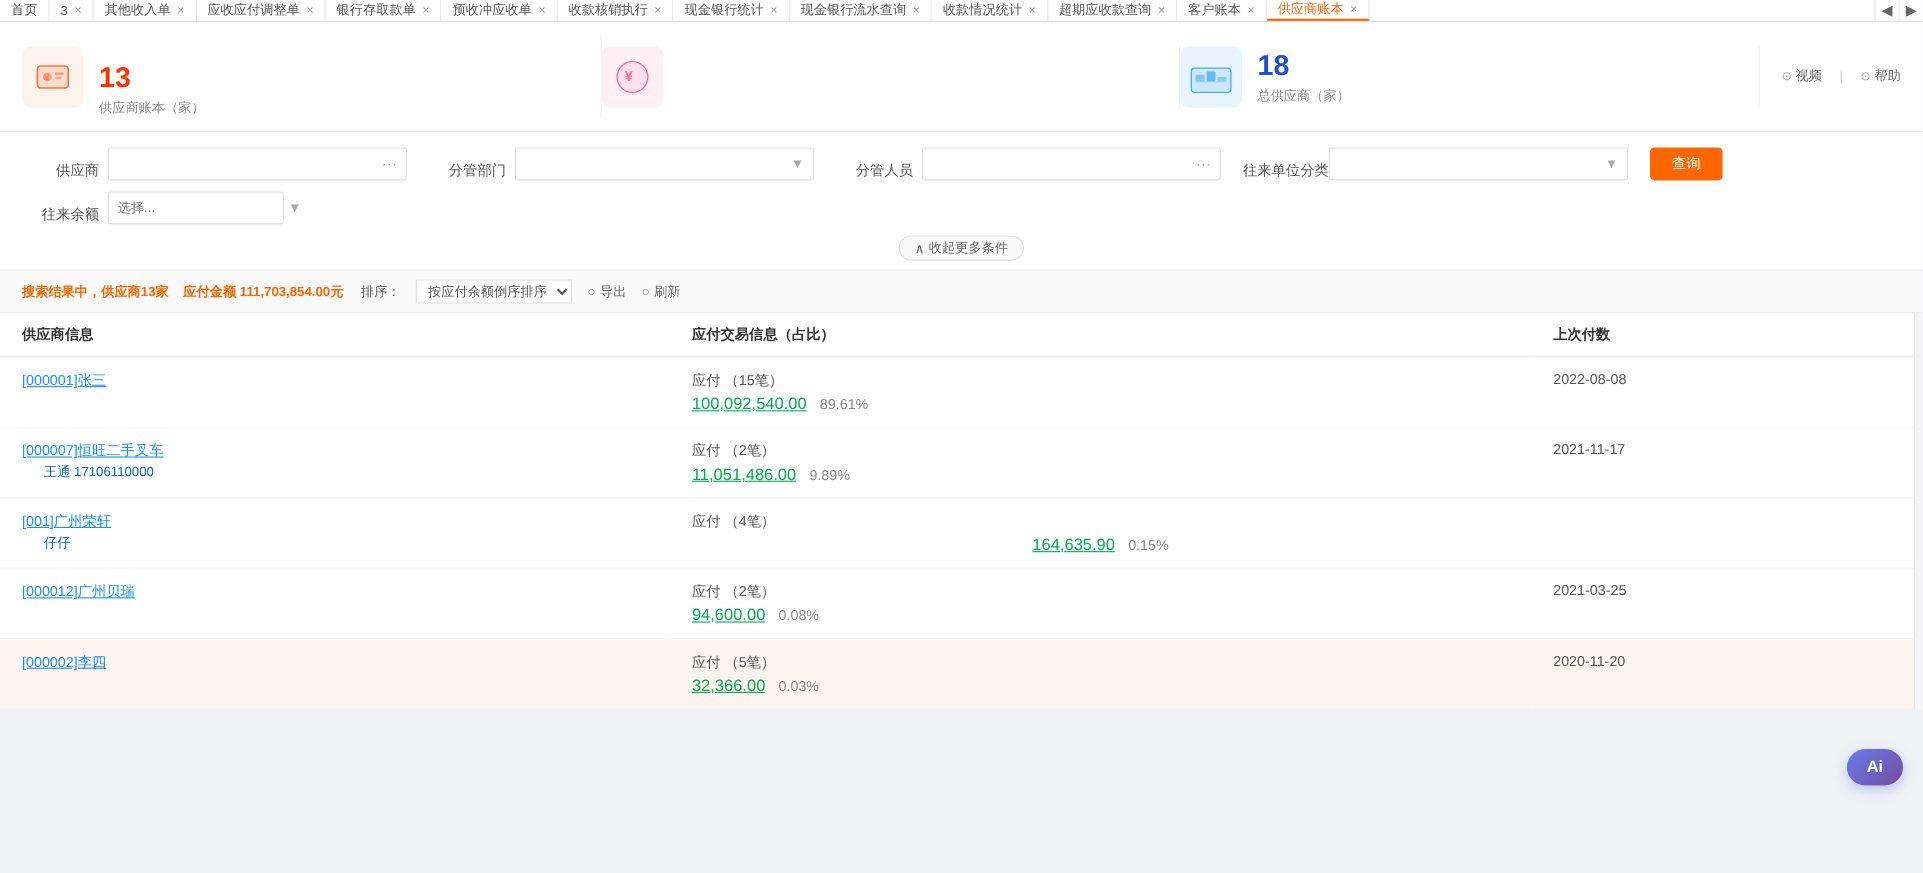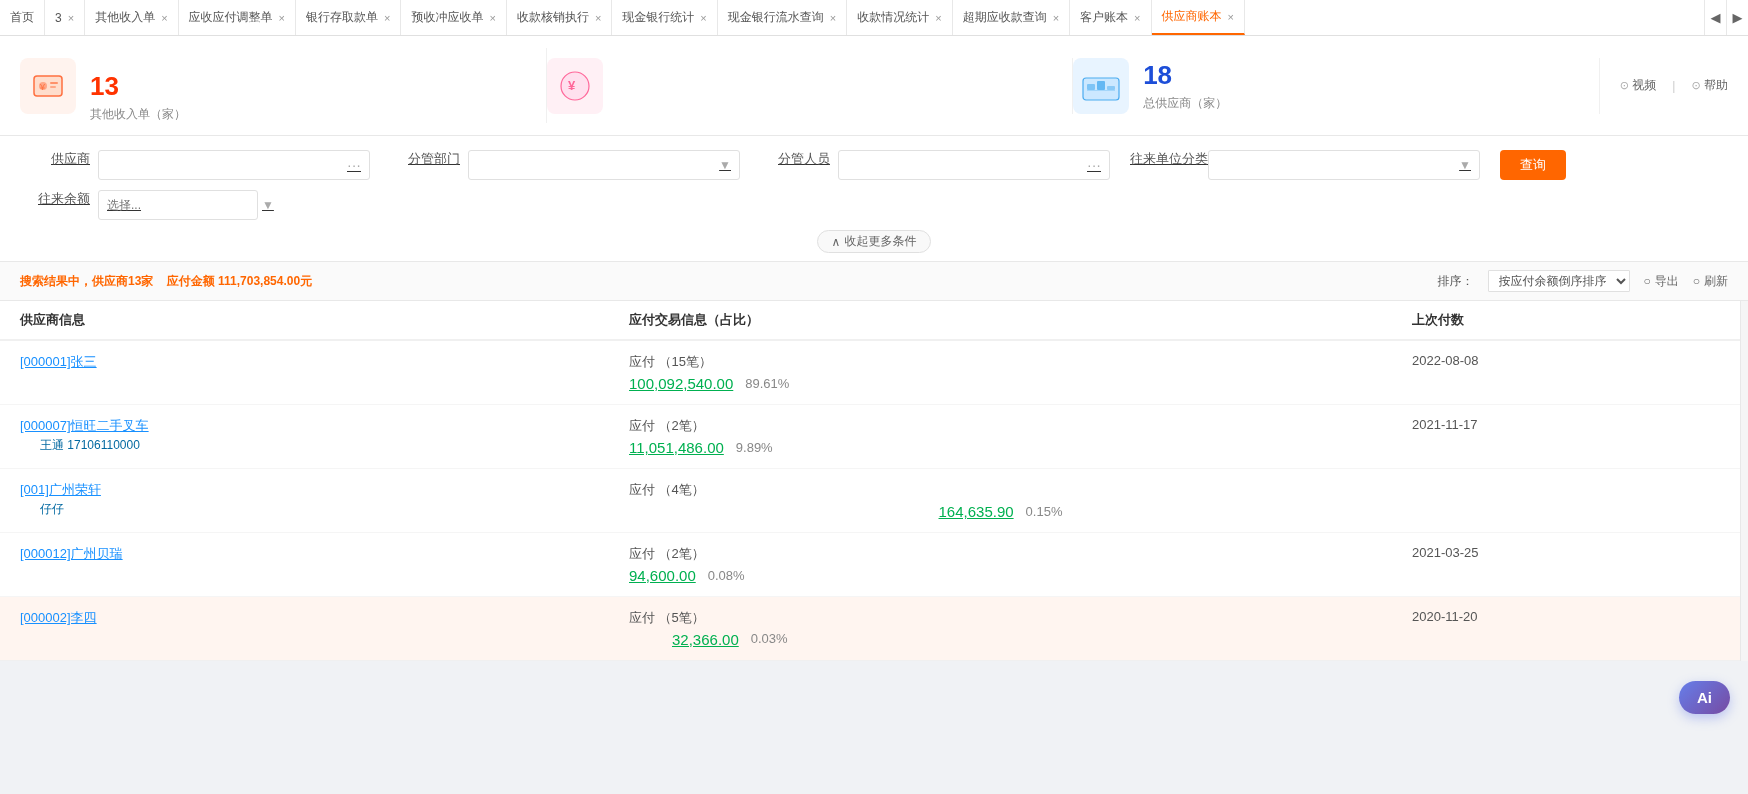--- a/index.html
+++ b/index.html
@@ -4,21 +4,21 @@
   <style>
     * { box-sizing: border-box; margin: 0; padding: 0; }
     body { font-family: "Microsoft YaHei", Arial, sans-serif; font-size: 13px; background: #f0f2f5; color: #333; }
 
     
     .top-nav {
       display: flex;
       align-items: center;
       background: #fff;
       border-bottom: 1px solid #e0e0e0;
-      height: 36px;
+      height: 20px;
       overflow: hidden;
     }
     .nav-tab {
       display: flex;
       align-items: center;
       padding: 0 10px;
       height: 100%;
       border-right: 1px solid #e8e8e8;
       white-space: nowrap;
       cursor: pointer;
@@ -96,26 +96,25 @@
     }
     .filter-row {
       display: flex;
       align-items: center;
       gap: 20px;
       margin-bottom: 10px;
       flex-wrap: wrap;
     }
     .filter-item {
       display: flex;
-      align-items: flex-start;
+      align-items: flex-end;
       gap: 8px;
       flex: 1;
       min-width: 200px;
       max-width: 350px;
-      text-decoration: underline;
     }
     .filter-label {
       font-size: 13px;
       color: #555;
       white-space: nowrap;
       width: 70px;
       text-align: right;
     }
     .filter-input-wrapper {
       flex: 1;
@@ -168,21 +167,21 @@
       background: #f9f9f9;
     }
 
     
     .result-bar {
       background: #fafafa;
       border-bottom: 1px solid #e8e8e8;
       padding: 8px 20px;
       display: flex;
       align-items: center;
-      justify-content: space-between;
+      justify-content: flex-start;
       gap: 16px;
     }
     .result-info { font-size: 12px; color: #555; }
     .result-info span { color: #ff6600; font-weight: bold; }
     .result-actions {
       display: flex;
       align-items: center;
       gap: 14px;
       font-size: 12px;
       color: #555;
@@ -340,21 +339,21 @@
       <svg width="36" height="36" viewBox="0 0 36 36" fill="none">
         <rect x="4" y="8" width="28" height="20" rx="3" fill="#ffddcc" stroke="#ff7040" stroke-width="1.5"></rect>
         <circle cx="13" cy="18" r="4" fill="#ff7040" opacity="0.5"></circle>
         <rect x="20" y="14" width="8" height="2" rx="1" fill="#ff7040" opacity="0.7"></rect>
         <rect x="20" y="18" width="6" height="2" rx="1" fill="#ff7040" opacity="0.5"></rect>
         <text x="10" y="22" font-size="9" fill="#ff7040">¥</text>
       </svg>
     </div>
     <div class="summary-info">
       <span class="summary-number">13</span>
-      <span class="summary-label">其他收入单（家）</span>
+      <span class="summary-label">供应商账本（家）</span>
     </div>
   </div>
 
   <div class="summary-card">
     <div class="summary-icon icon-pink">
       <svg width="36" height="36" viewBox="0 0 36 36" fill="none">
         <circle cx="18" cy="18" r="14" fill="#ffe0ee" stroke="#ff6699" stroke-width="1.2"></circle>
         <text x="11" y="22" font-size="13" fill="#ff6699" font-weight="bold">¥</text>
       </svg>
     </div>
@@ -509,21 +508,21 @@
               <span class="payable-amount">94,600.00</span>
               <span class="payable-percent">0.08%</span>
             </div>
           </td>
           <td class="date-text">2021-03-25</td>
         </tr>
         <tr class="table-row highlighted">
           <td><a class="supplier-link">[000002]李四</a></td>
           <td>
             <div class="payable-info">应付 （5笔）</div>
-            <div style="display: flex;  margin-left: 43px;">
+            <div style="display: flex; align-items: center;">
               <span class="payable-amount">32,366.00</span>
               <span class="payable-percent">0.03%</span>
             </div>
           </td>
           <td class="date-text">2020-11-20</td>
         </tr>
       </tbody>
   </table>
   <div class="right-scrollbar"></div>
 </div>

